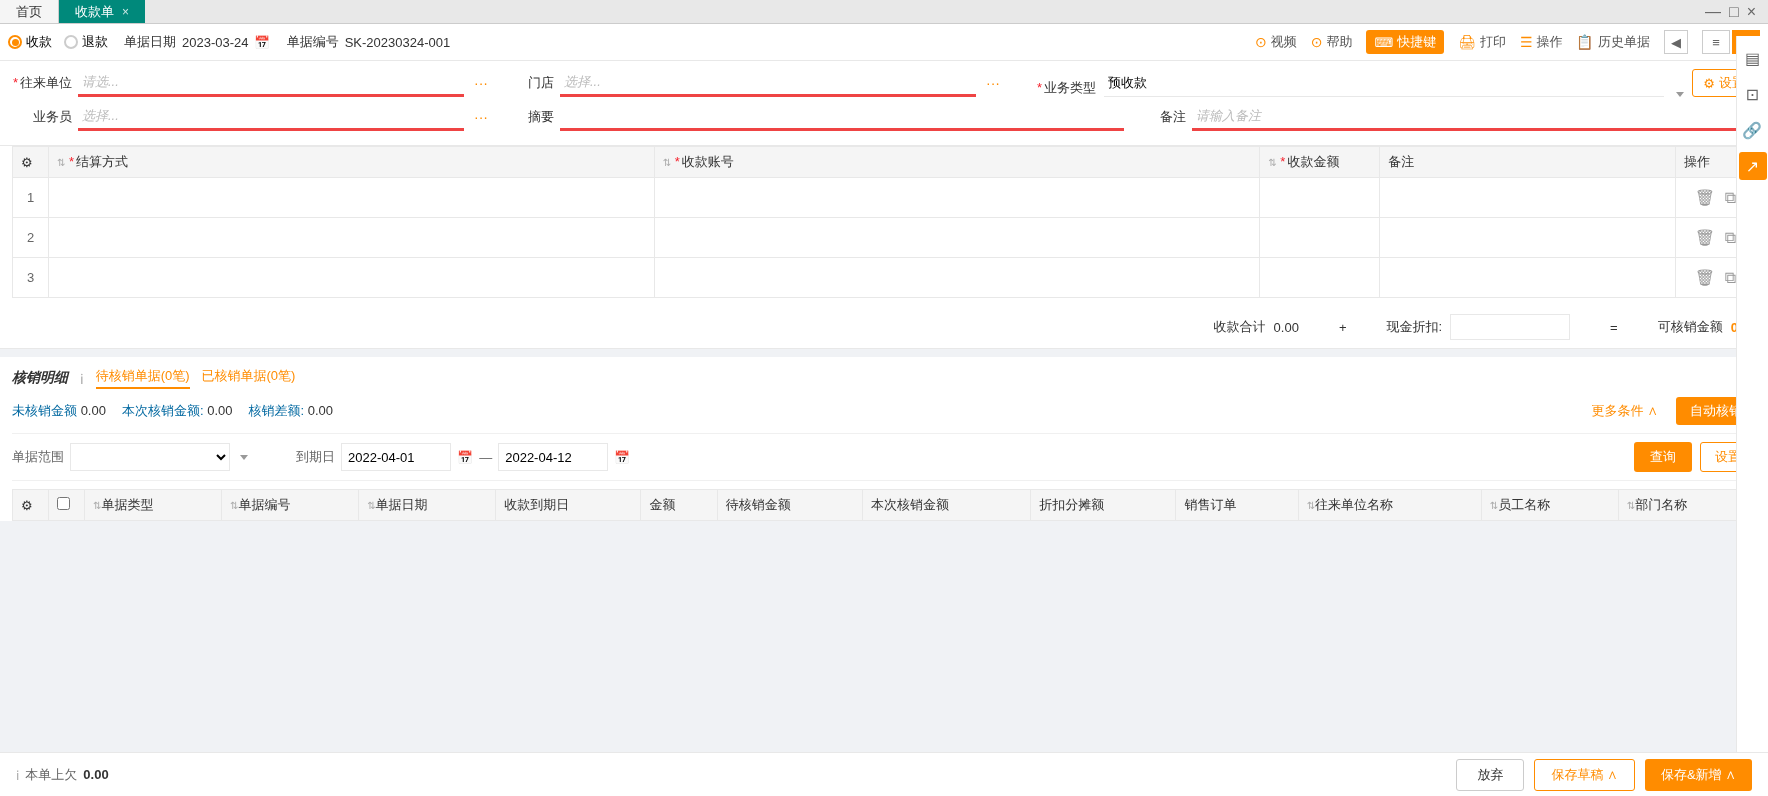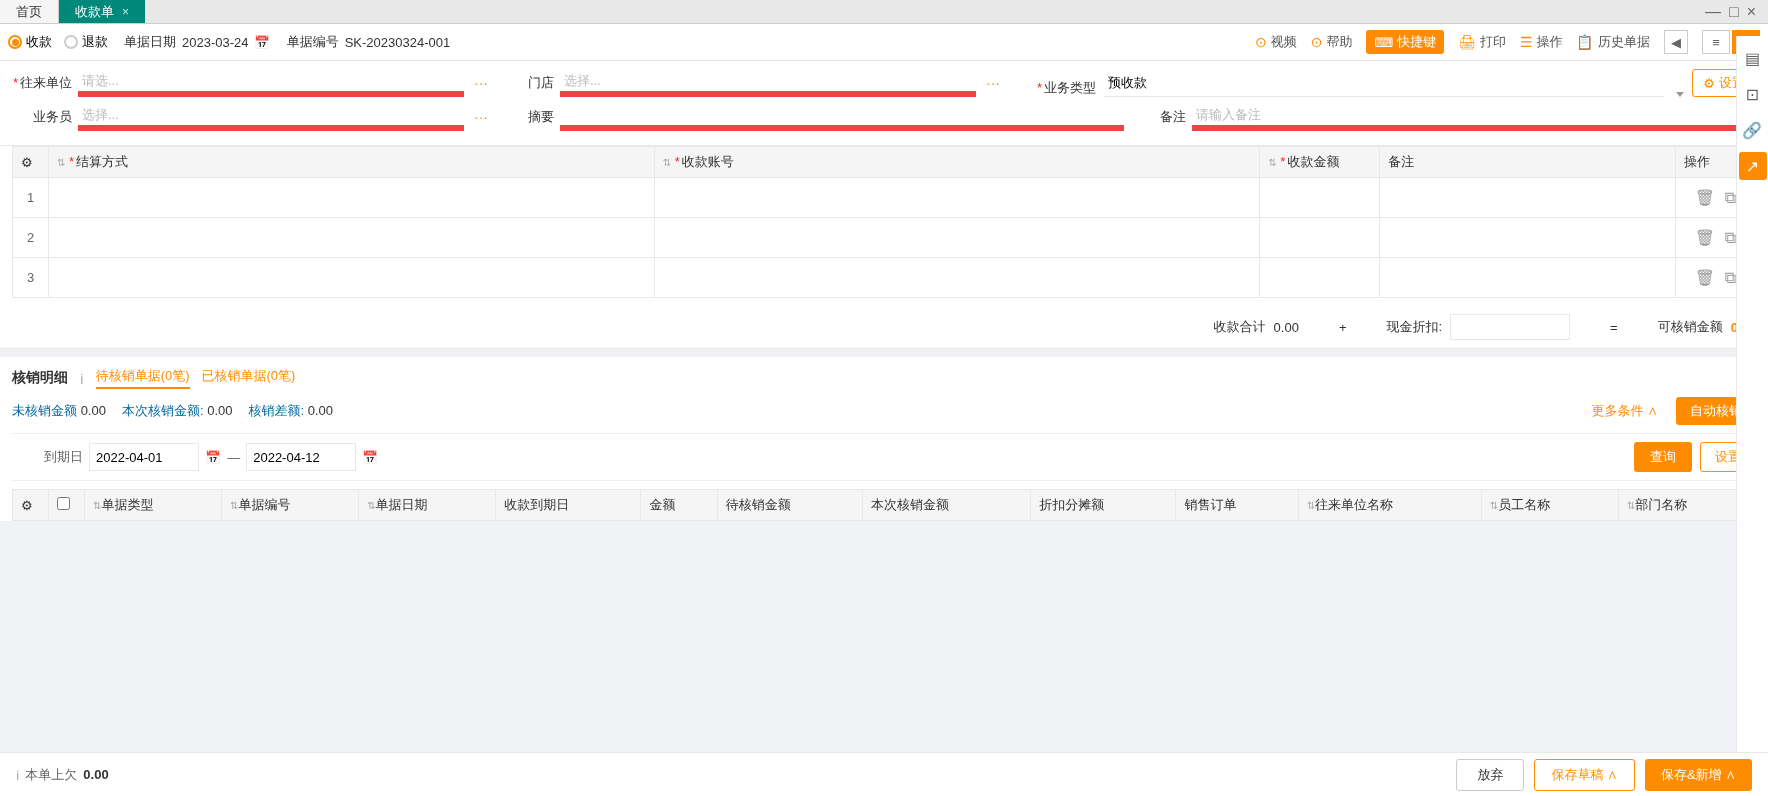--- a/index.html
+++ b/index.html
@@ -115,24 +115,25 @@
       white-space: nowrap;
       color: #333;
       min-width: 60px;
       text-align: right;
     }
     .required-star { color: #f5222d; margin-right: 2px; }
     .form-input {
       flex: 1;
       height: 28px;
       border: none;
-      border-bottom: 6px solid #ef4444;
+      border-bottom: 3px solid #ef4444;
       outline: none;
       color: #0369a1;
       padding: 0 4px;
+      font-style: italic;
     }
     .form-input::placeholder { color: #bbb; }
     .ellipsis-btn {
       color: #ff8c00; cursor: pointer; font-size: 14px; padding: 0 4px;
     }
     .setting-btn {
       background: #fff;
       border: 1px solid #ff8c00;
       color: #ff8c00;
       padding: 4px 10px;
@@ -208,20 +209,21 @@
     .hx-header {
       display: flex;
       align-items: center;
       gap: 12px;
       margin-bottom: 8px;
     }
     .hx-title {
       font-size: 14px;
       font-weight: bold;
       color: #333;
+      font-style: italic;
     }
     .hx-info-icon {
       color: #aaa; cursor: pointer; font-size: 14px;
     }
     .hx-tab {
       color: #ff8c00;
       cursor: pointer;
       font-size: 13px;
       border-bottom: 2px solid transparent;
       padding-bottom: 2px;
@@ -598,20 +600,27 @@
       <span class="hx-stat-label">核销差额:</span>
       <span class="hx-stat-value">0.00</span>
     </span>
     <div style="margin-left:auto;display:flex;align-items:center;gap:18px;">
       <span class="more-conditions" style="color:#ff8c00;cursor:pointer;">更多条件 ∧</span>
       <button class="auto-hx-btn">自动核销</button>
     </div>
   </div>
 
   <div class="filter-row">
+    <div class="filter-field">
+      <span class="filter-label">单据范围</span>
+      <select class="filter-select">
+        <option></option>
+      </select>
+      <span class="chevron-down"></span>
+    </div>
     <div class="filter-field" style="margin-left:32px;">
       <span class="filter-label">到期日</span>
       <input class="filter-date-input" type="text" value="2022-04-01" style="">
       <span class="cal-icon">📅</span>
       <span class="date-separator">—</span>
       <input class="filter-date-input" type="text" value="2022-04-12" style="">
       <span class="cal-icon">📅</span>
     </div>
     <div class="filter-right">
       <button class="query-btn">查询</button>

